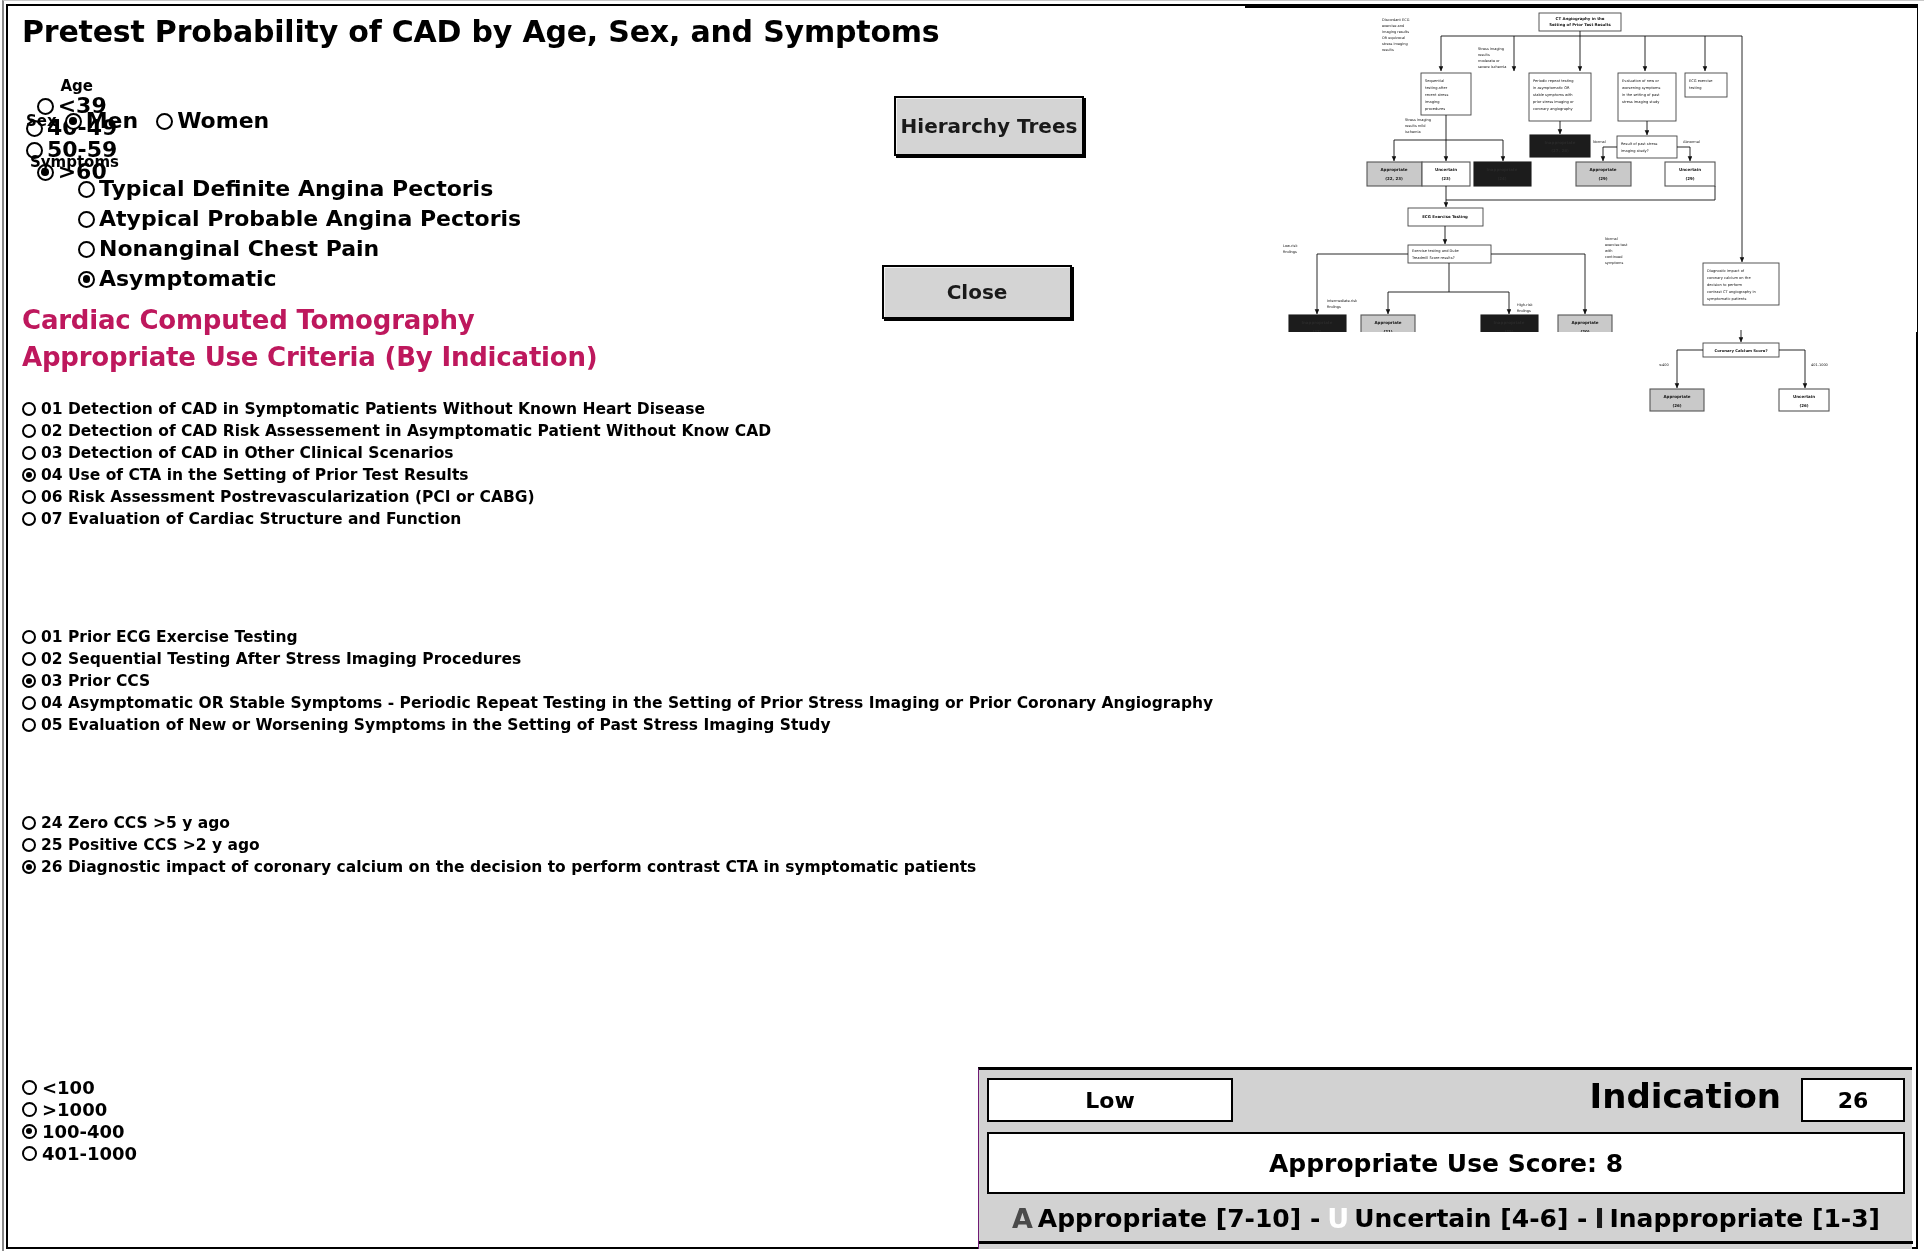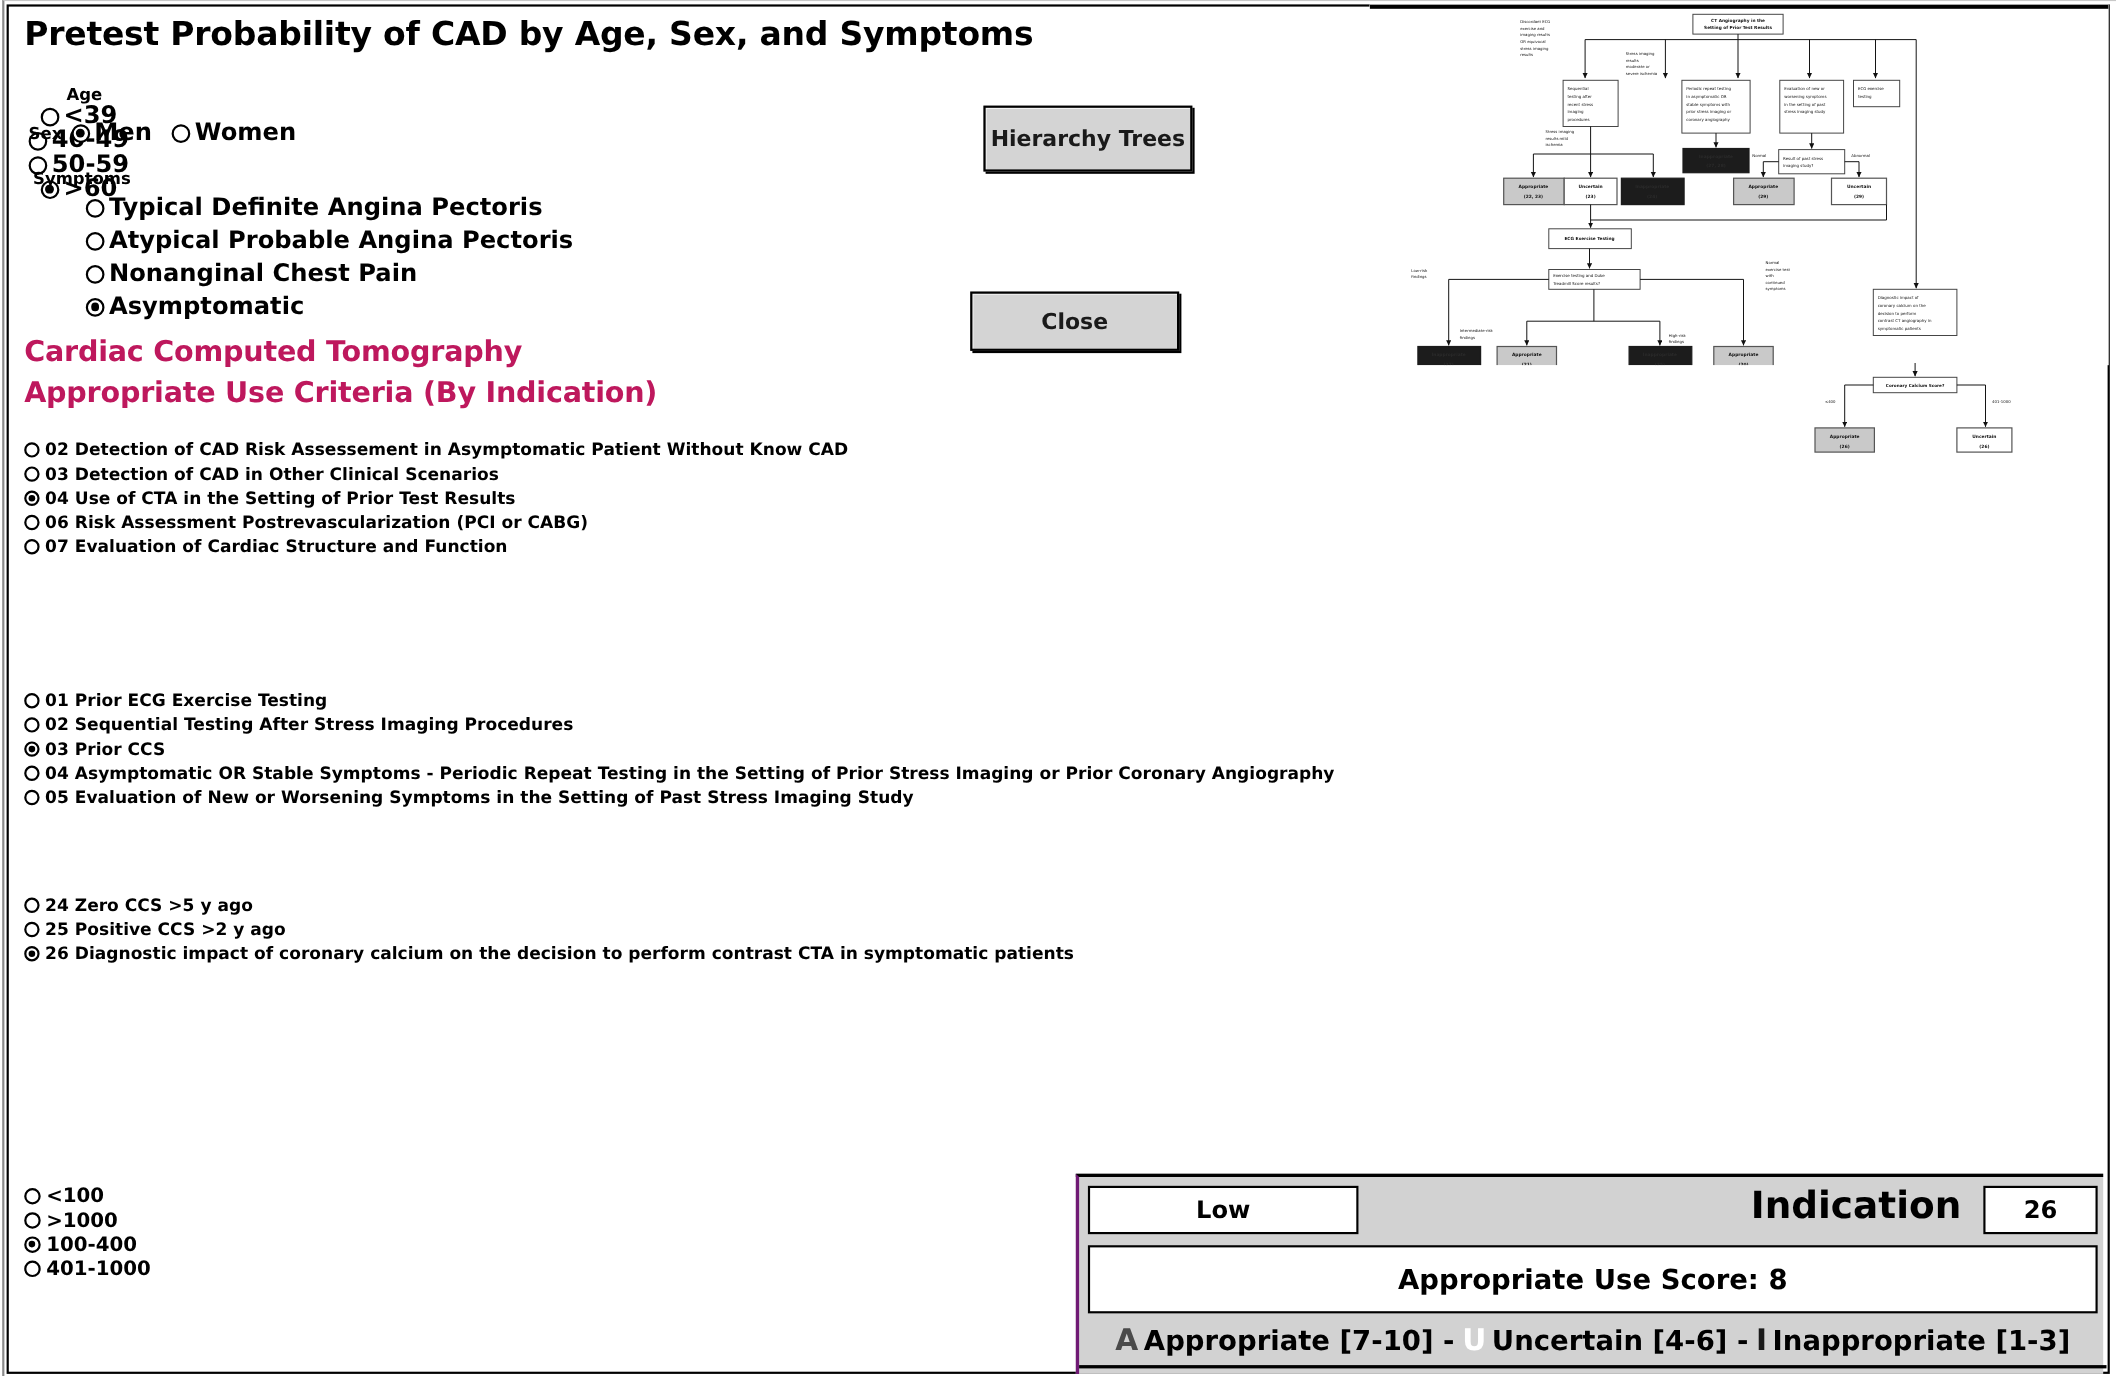--- a/index.html
+++ b/index.html
@@ -134,21 +134,21 @@
   }
   .ccs-txt { font-size: 18px; font-weight: bold; color: #000; }
 
   
   .result-panel {
     position: absolute;
     left: 978px; top: 1067px;
     width: 934px; height: 182px;
     background: #d2d2d2;
     border-top: 3px solid #000;
-    border-left: 3px solid #701a75;
+    border-left: 1px solid #701a75;
   }
   .rp-row1 { position: absolute; left: 8px; top: 8px; width: 918px; height: 48px; }
   .risk-box {
     position: absolute; left: 0; top: 0;
     width: 246px; height: 44px;
     background: #fff; border: 2.5px solid #000;
     display: flex; align-items: center; justify-content: center;
     font-size: 22px; font-weight: bold; color: #000;
   }
   .ind-label {
@@ -268,20 +268,24 @@
     <span>Hierarchy Trees</span>
   </div>
   <div class="btn" style="left:882px; top:265px; width:190px; height:54px;">
     <span>Close</span>
   </div>
 
   <div class="sect-h" style="left:22px; top:305px;">Cardiac Computed Tomography</div>
   <div class="sect-h" style="left:22px; top:342px;">Appropriate Use Criteria (By Indication)</div>
 
   <div class="crit-list" style="top:398px;">
+    <div class="crit-item">
+      <span class="crit-dot"></span>
+      <span class="crit-txt"><span>01</span>&nbsp;<span>Detection of CAD in Symptomatic Patients Without Known Heart Disease</span></span>
+    </div>
     <div class="crit-item">
       <span class="crit-dot"></span>
       <span class="crit-txt"><span>02</span>&nbsp;<span>Detection of CAD Risk Assessement in Asymptomatic Patient Without Know CAD</span></span>
     </div>
     <div class="crit-item">
       <span class="crit-dot"></span>
       <span class="crit-txt"><span>03</span>&nbsp;<span>Detection of CAD in Other Clinical Scenarios</span></span>
     </div>
     <div class="crit-item">
       <span class="crit-dot sel"></span>

